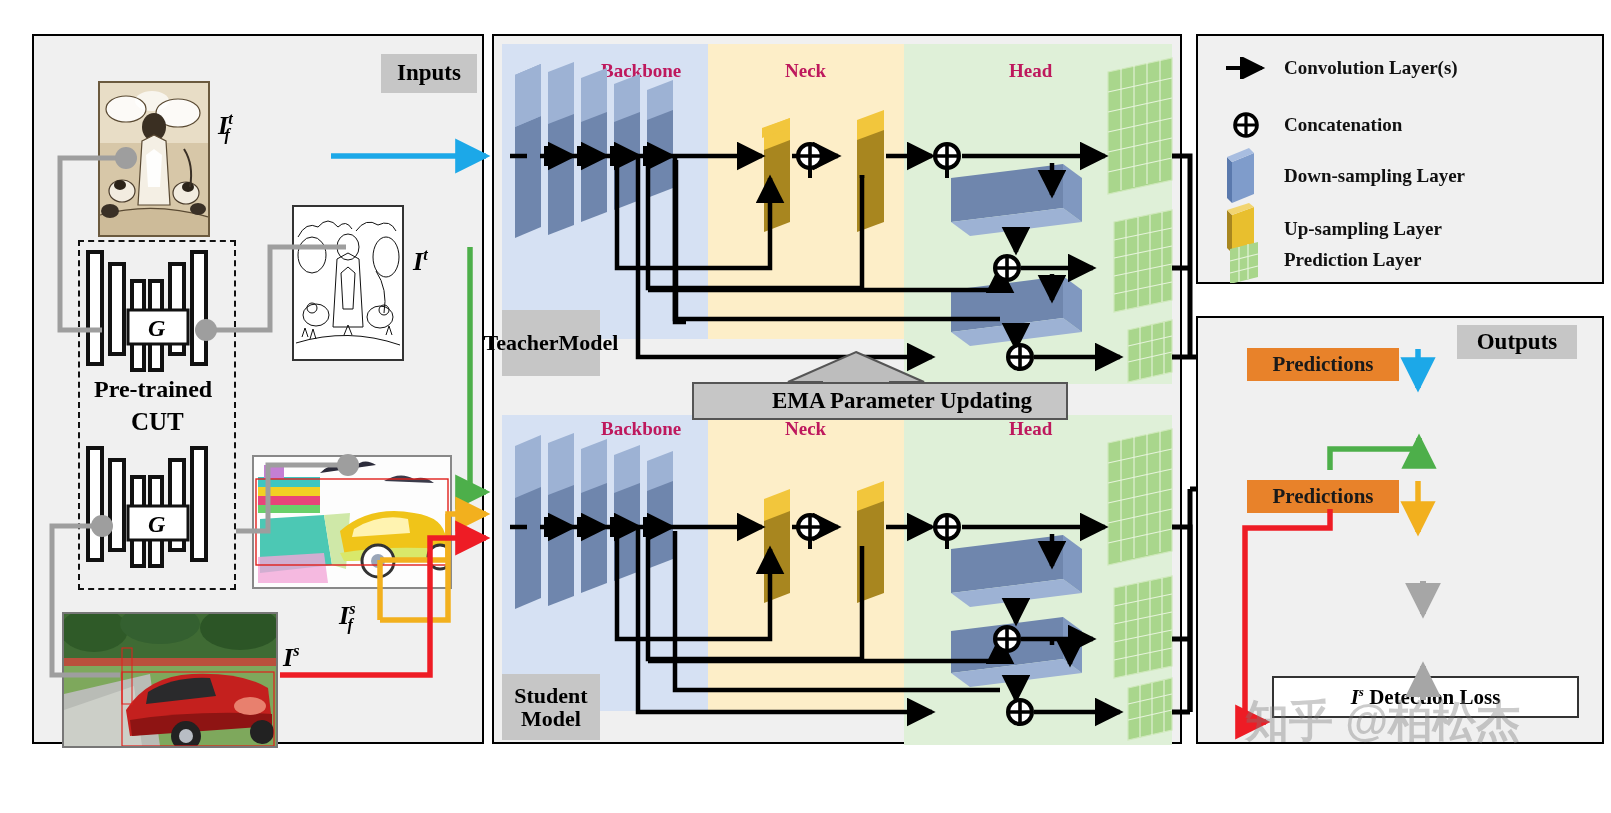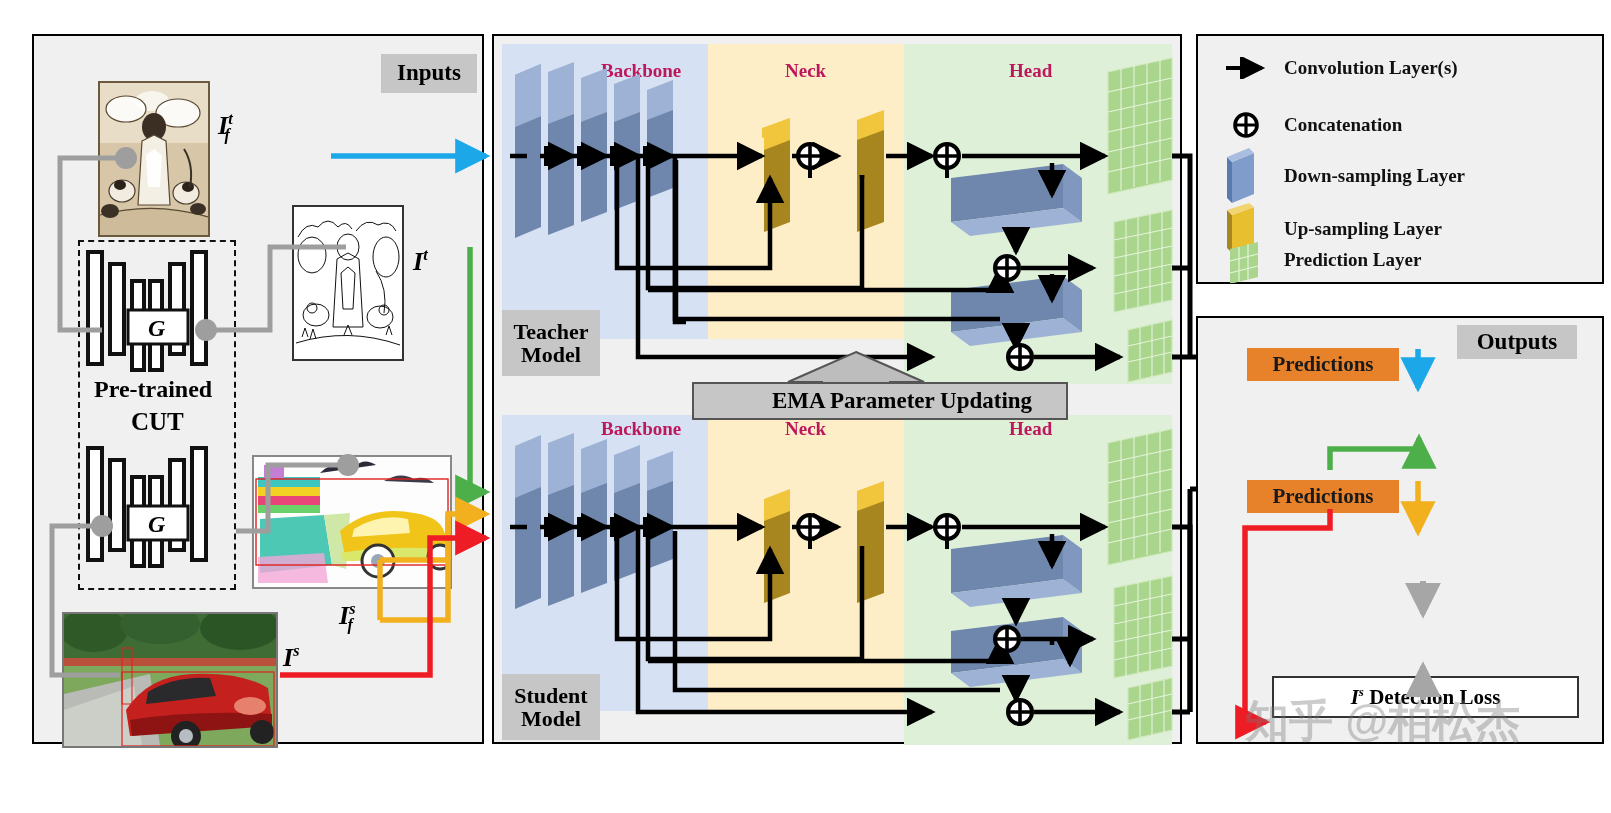--- a/index.html
+++ b/index.html
@@ -461,21 +461,21 @@
       <path d="M331,156 L486,156" stroke="#1CA8E8" marker-end="url(#ahc)"></path>
       <path d="M470,247 L470,492 L486,492" stroke="#4DAF4A" marker-end="url(#ahg)"></path>
       <path d="M448,514 L448,620 L380,620" stroke="#F2B01E"></path>
       <path d="M380,620 L380,560" stroke="#F2B01E"></path>
       <path d="M380,560 L448,560" stroke="#F2B01E"></path>
       <path d="M448,560 L448,514 L486,514" stroke="#F2B01E" marker-end="url(#aho)"></path>
       <path d="M280,675 L430,675 L430,538 L486,538" stroke="#EE1C25" marker-end="url(#ahr)"></path>
     </g>
   </svg>
 
-  <div class="tagbox" style="left:502px;top:310px;width:98px;height:66px;font-size:22px;flex-direction:column;">
+  <div class="tagbox" style="left:502px;top:310px;width:98px;height:66px;font-size:22px;">
     <span>Teacher</span>
     <span>Model</span>
   </div>
   <div class="tagbox" style="left:502px;top:674px;width:98px;height:66px;font-size:22px;flex-direction:column;">
     <span>Student</span>
     <span>Model</span>
   </div>
 
   <svg class="ov">
     <polygon points="856,352 924,382 890,382 890,398 822,398 822,382 788,382" fill="#bdbdbd" stroke="#555" stroke-width="2"></polygon>

